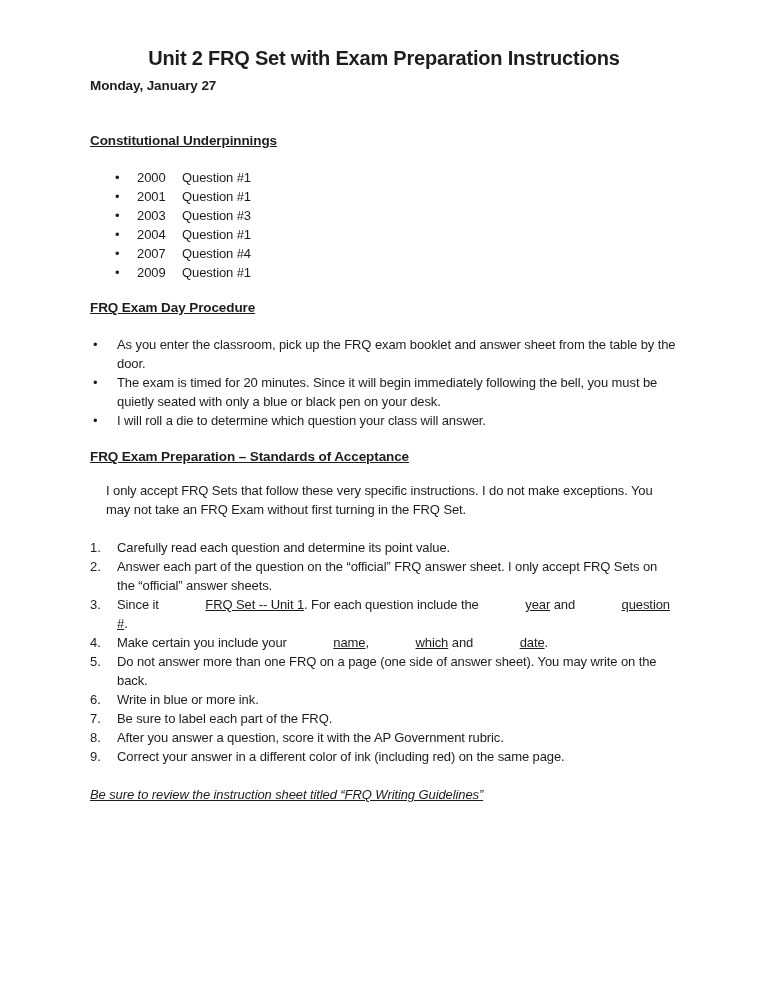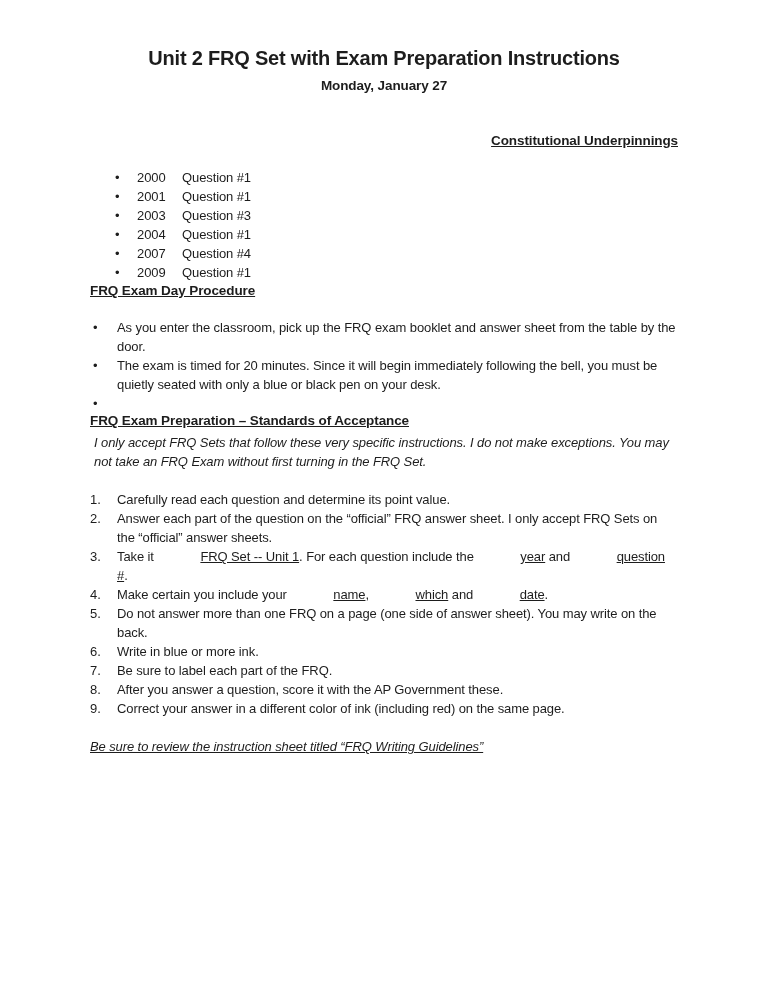--- a/index.html
+++ b/index.html
@@ -24,32 +24,32 @@
     line-height: 25px;
     font-weight: bold;
     text-align: center;
     margin: 0;
     letter-spacing: -0.2px;
   }
   .doc-subtitle {
     font-size: 13.5px;
     line-height: 17px;
     font-weight: bold;
-    text-align: center;
+    text-align: left;
     margin: 6px 0 0 0;
   }
   .sec-heading {
     font-size: 13.5px;
     line-height: 17px;
     font-weight: bold;
     text-decoration: underline;
     margin: 0;
   }
-  #sec-years .sec-heading   { margin-top: 38px; text-align: right; }
-  #sec-proc  .sec-heading   { margin-top: 0; }
+  #sec-years .sec-heading   { margin-top: 38px; }
+  #sec-proc  .sec-heading   { margin-top: 17px; }
   #sec-prep  .sec-heading   { margin-top: 18px; }
 
   ul.years {
     list-style: none;
     margin: 19px 0 0 0;
     padding: 0;
   }
   .year-row {
     display: flex;
     padding-left: 25px;
@@ -66,22 +66,21 @@
     position: relative;
     padding-left: 27px;
   }
   ul.proc li .marker {
     position: absolute;
     left: 3px;
     top: 0;
   }
 
   .intro-italic {
-    font-style: italic;
-    margin: 4px;
+    margin: 16px;
   }
 
   ol.prep {
     list-style: none;
     margin: 19px 0 0 0;
     padding: 0;
   }
   ol.prep li {
     position: relative;
     padding-left: 27px;
@@ -141,35 +140,35 @@
           <span class="q">Question #1</span>
         </li>
       </ul>
   </section>
 
   <section id="sec-proc">
     <h3 class="sec-heading">FRQ Exam Day Procedure</h3>
     <ul class="proc" id="proc-list">
         <li><span class="marker">•</span><span class="txt">As you enter the classroom, pick up the FRQ exam booklet and answer sheet from the table by the door.</span></li>
         <li><span class="marker">•</span><span class="txt">The exam is timed for 20 minutes. Since it will begin immediately following the bell, you must be quietly seated with only a blue or black pen on your desk.</span></li>
-        <li><span class="marker">•</span></li>
+        <li><span class="marker">•</span><span class="txt">I will roll a die to determine which question your class will answer.</span></li>
       </ul>
   </section>
 
   <section id="sec-prep">
     <h3 class="sec-heading">FRQ Exam Preparation – Standards of Acceptance</h3>
     <p class="intro-italic">I only accept FRQ Sets that follow these very specific instructions. I do not make exceptions. You may not take an FRQ Exam without first turning in the FRQ Set.</p>
     <ol class="prep" id="prep-list">
         <li><span class="num">1.</span><span class="content"><span>Carefully read each question and determine its point value.</span></span></li>
         <li><span class="num">2.</span><span class="content"><span>Answer each part of the question on the “official” FRQ answer sheet. I only accept FRQ Sets on the “official” answer sheets.</span></span></li>
-        <li><span class="num">3.</span><span class="content"><span>Take it </span><span class="u">FRQ Set -- Unit 1</span><span>. For each question include the </span><span class="u">year</span><span> and </span><span class="u">question #</span><span>.</span></span></li>
+        <li><span class="num">3.</span><span class="content"><span>Since it </span><span class="u">FRQ Set -- Unit 1</span><span>. For each question include the </span><span class="u">year</span><span> and </span><span class="u">question #</span><span>.</span></span></li>
         <li><span class="num">4.</span><span class="content"><span>Make certain you include your </span><span class="u">name</span><span>, </span><span class="u">which</span><span> and </span><span class="u">date</span><span>.</span></span></li>
         <li><span class="num">5.</span><span class="content"><span>Do not answer more than one FRQ on a page (one side of answer sheet). You may write on the back.</span></span></li>
         <li><span class="num">6.</span><span class="content"><span>Write in blue or more ink.</span></span></li>
         <li><span class="num">7.</span><span class="content"><span>Be sure to label each part of the FRQ.</span></span></li>
-        <li><span class="num">8.</span><span class="content"><span>After you answer a question, score it with the AP Government these.</span></span></li>
+        <li><span class="num">8.</span><span class="content"><span>After you answer a question, score it with the AP Government rubric.</span></span></li>
         <li><span class="num">9.</span><span class="content"><span>Correct your answer in a different color of ink (including red) on the same page.</span></span></li>
       </ol>
   </section>
 
   <p class="footer-note">Be sure to review the instruction sheet titled “FRQ Writing Guidelines”</p>
 
 </div>
 
 </body></html>

